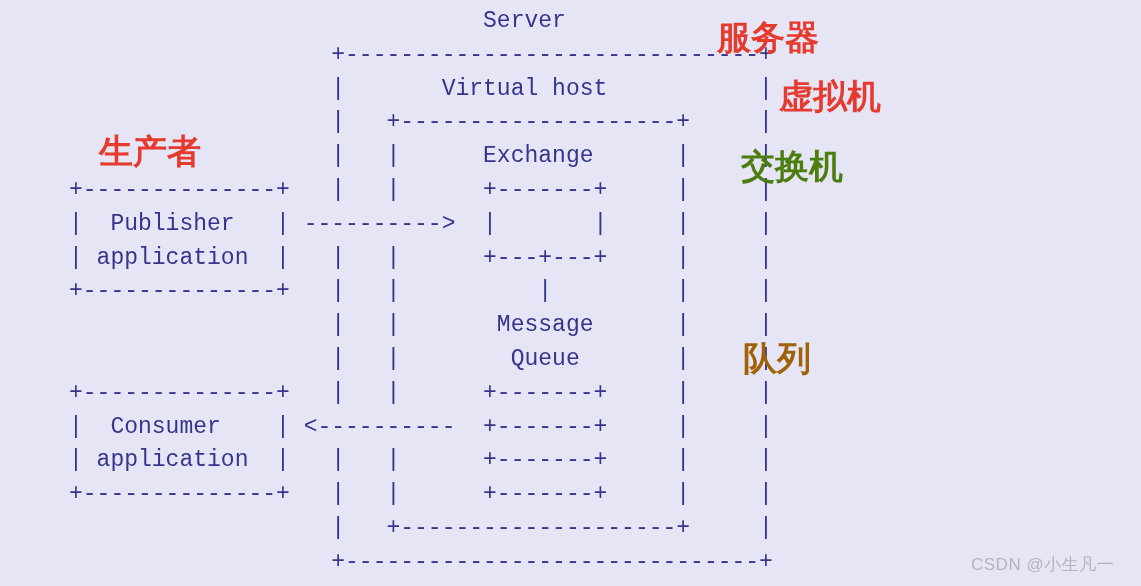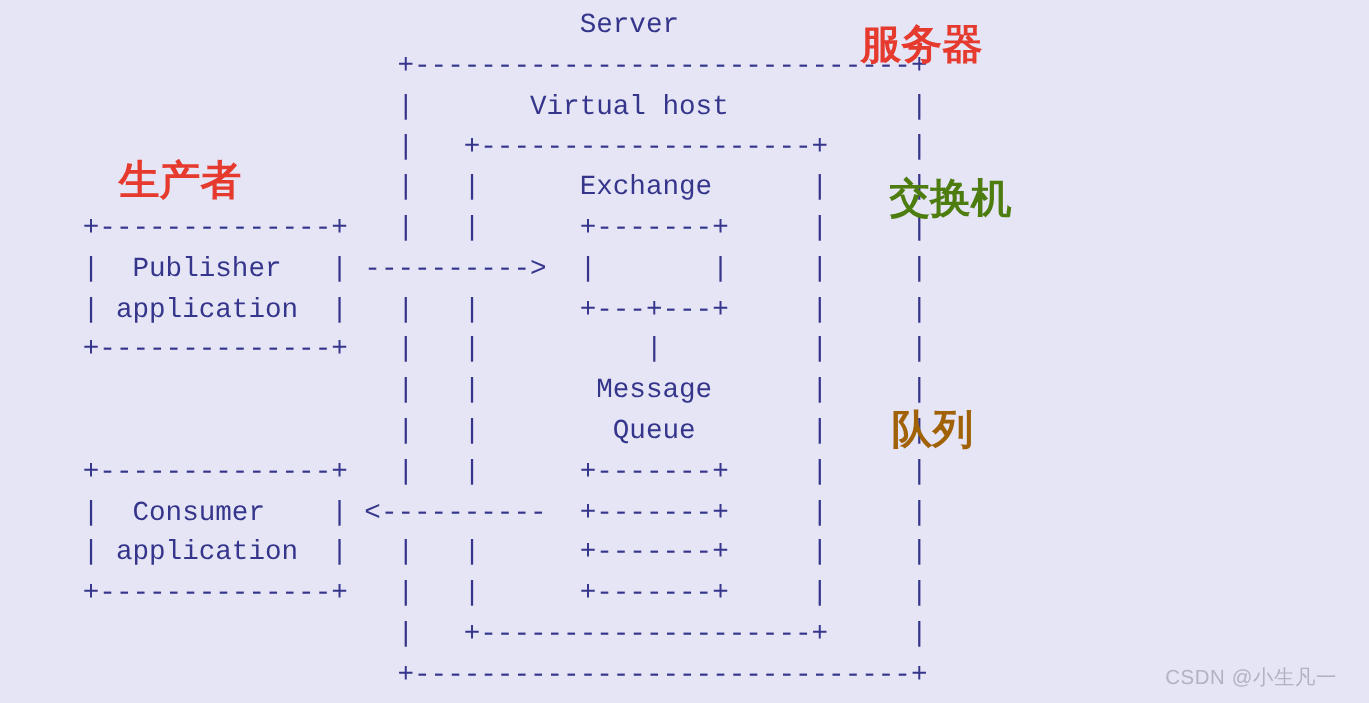--- a/index.html
+++ b/index.html
@@ -76,20 +76,21 @@
 |  Consumer    | &lt;----------  +-------+     |     |
 | application  |   |   |      +-------+     |     |
 +--------------+   |   |      +-------+     |     |
                    |   +--------------------+     |
                    +------------------------------+</pre>
 
   <div class="cn-note note-producer" style="color: rgb(230, 58, 46);">生产者</div>
 
   <div class="cn-note note-server" style="color: rgb(230, 58, 46);">服务器</div>
 
+  <div class="cn-note note-virtual-host" style="color: rgb(230, 58, 46);">虚拟机</div>
 
   <div class="cn-note note-exchange" style="color: #4d7c0f;">交换机</div>
 
   <div class="cn-note note-queue" style="color: #a16207;">队列</div>
 
 
   <div class="watermark" style="color: rgb(178, 178, 194); text-align: right;">CSDN @小生凡一</div>
 
 </div>
 

